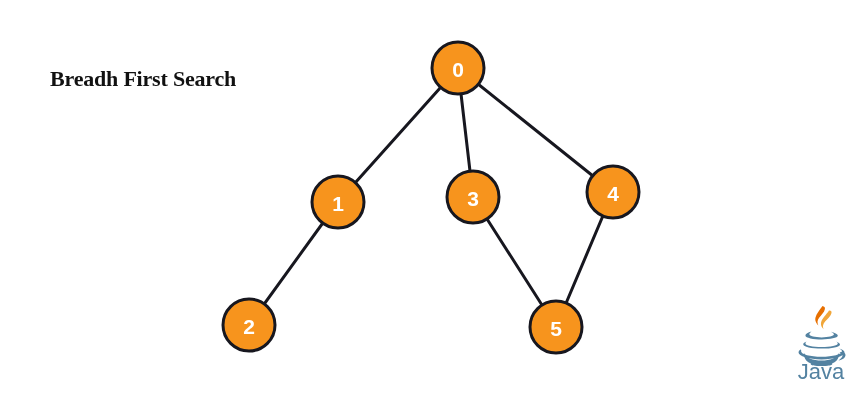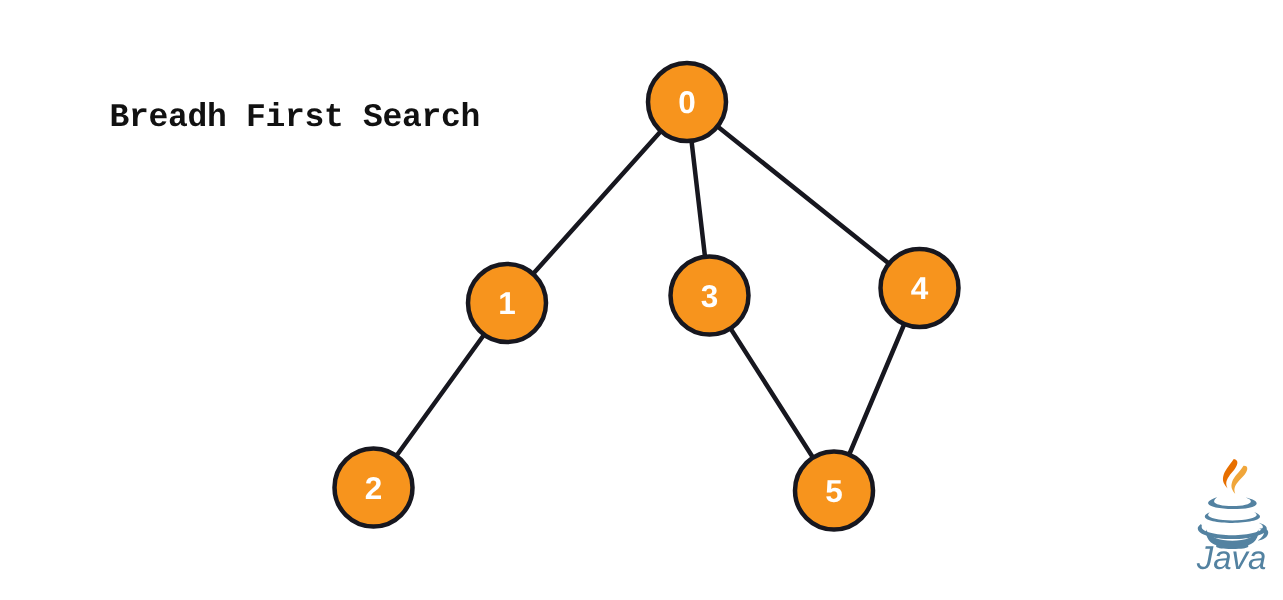--- a/index.html
+++ b/index.html
@@ -20,23 +20,23 @@
   }
   #graph-svg {
     position: absolute;
     left: 0;
     top: 0;
     width: 855px;
     height: 400px;
   }
   .diagram-title {
     position: absolute;
-    left: 73px;
+    left: 50px;
     top: 66px;
-    font-family: Liberation Mono, monospace;
+    font-family: Liberation Serif, serif;
     font-size: 22px;
     font-weight: bold;
     color: #111111;
     letter-spacing: -0.2px;
     white-space: nowrap;
   }
   .node-circle {
     fill: #F7941D;
     stroke: #17171f;
     stroke-width: 3;
@@ -55,21 +55,20 @@
     stroke-linecap: round;
     fill: none;
   }
   
   #java-logo {
     position: absolute;
     left: 792px;
     top: 300px;
     width: 58px;
     height: 84px;
-    font-style: italic;
   }
   #java-logo svg {
     display: block;
     width: 58px;
     height: 84px;
   }
 </style>
 </head>
 <body>
 

